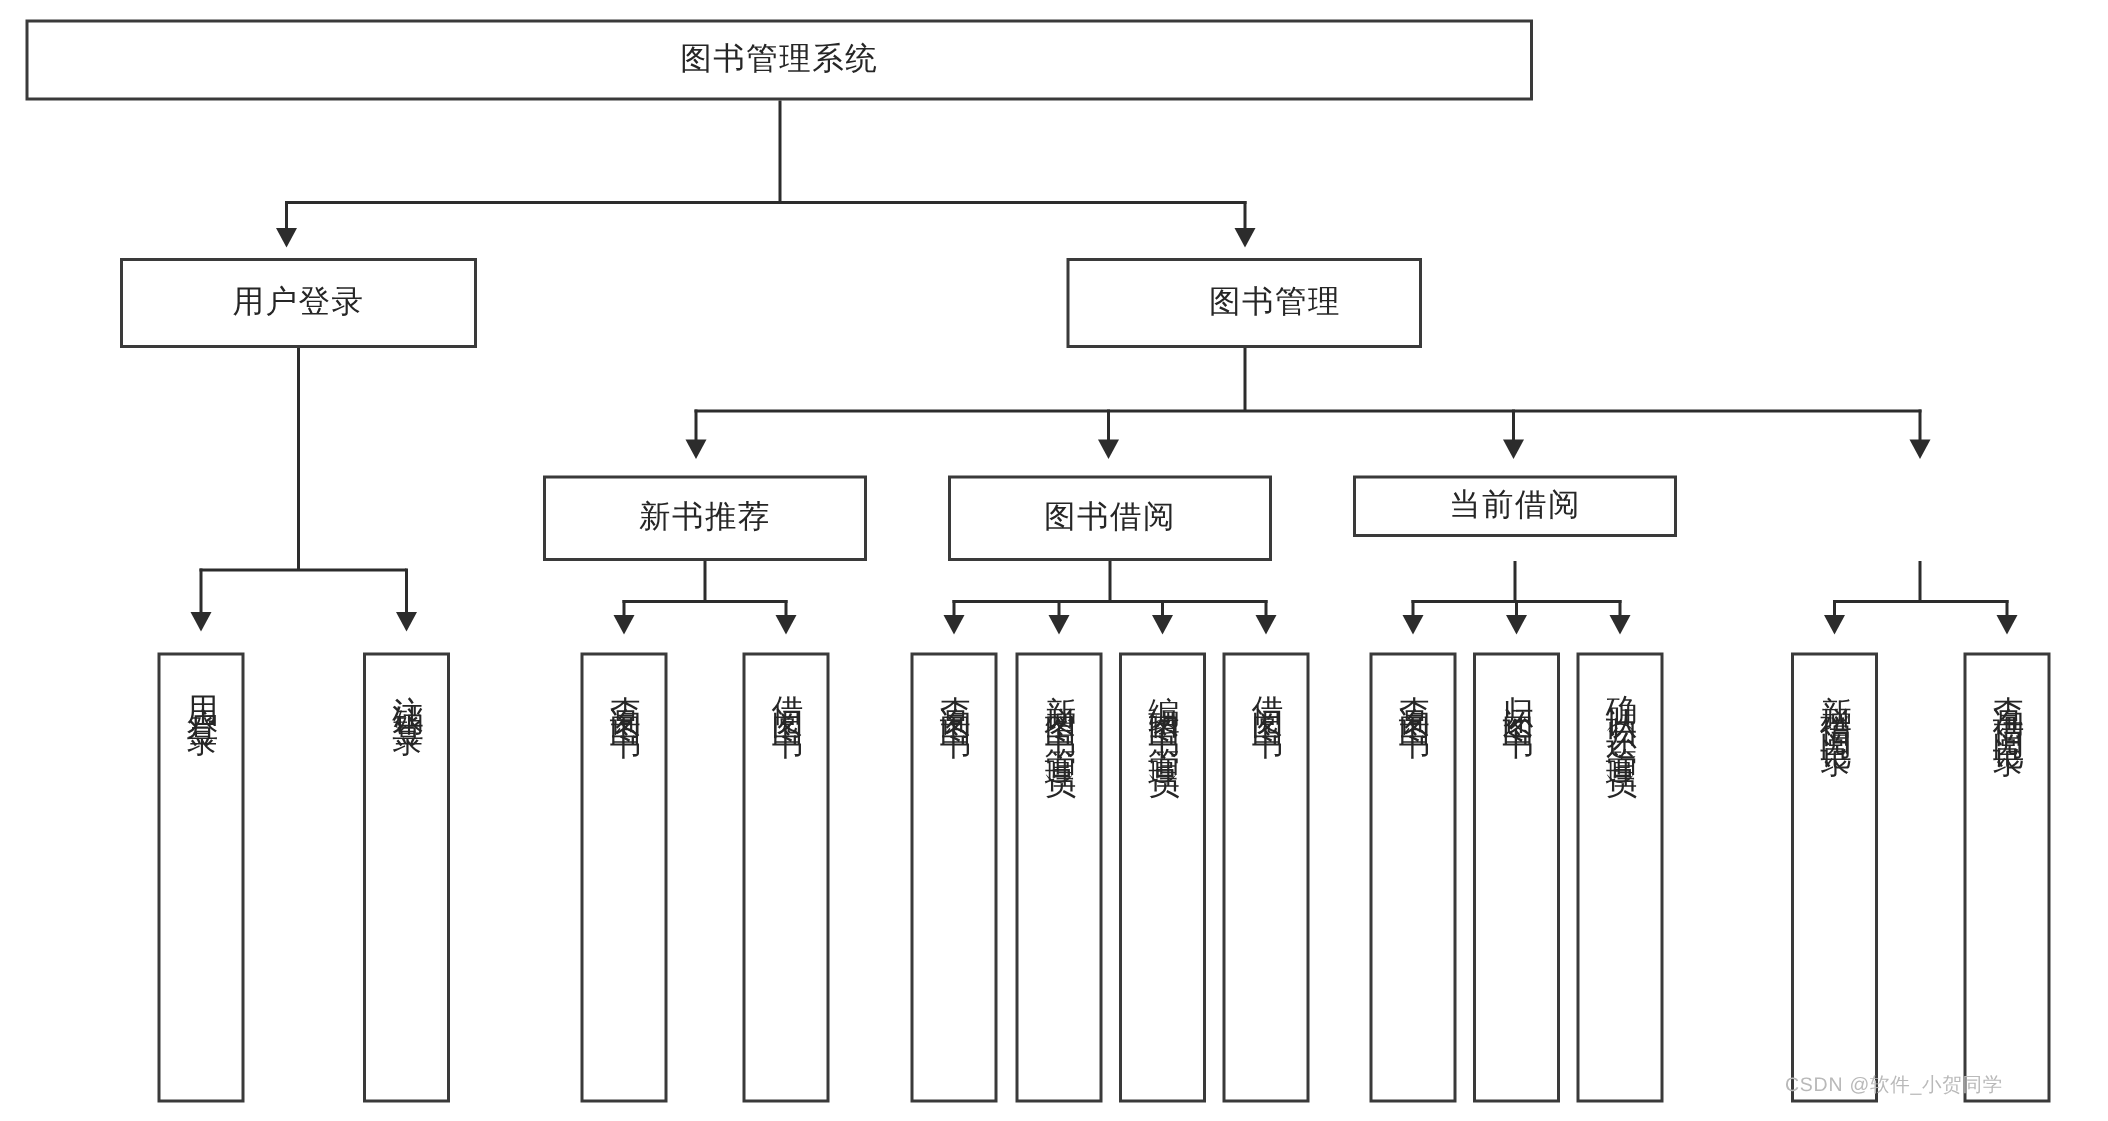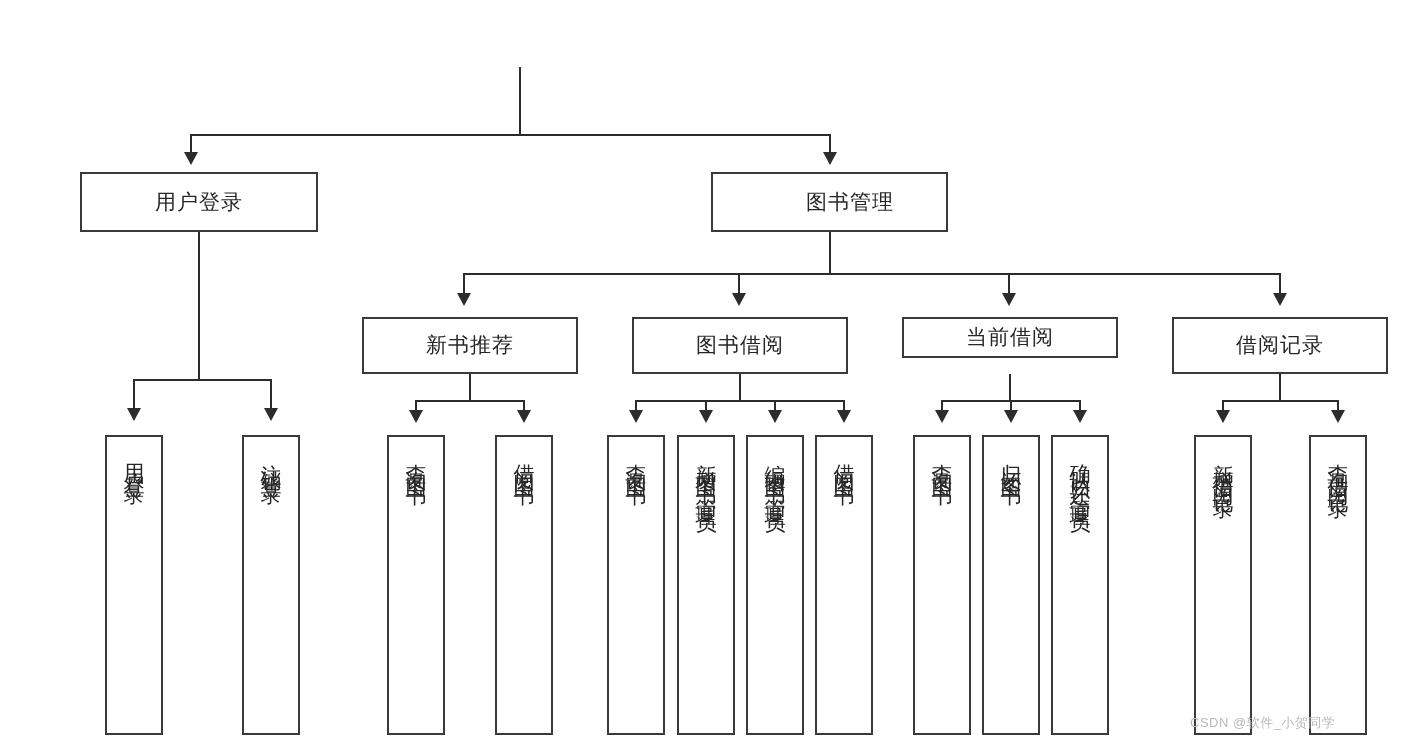--- a/index.html
+++ b/index.html
@@ -74,20 +74,23 @@
     white-space:nowrap;
     letter-spacing:0.5px;
     pointer-events:none;
   }
 </style>
 </head>
 <body>
 
 <div id="canvas">
 
+  <div class="node" style="left:17px;top:13px;width:1005px;height:54px;">
+    <span class="label">图书管理系统</span>
+  </div>
 
   <div class="ln vln" style="left:519px;top:67px;width:2px;height:68px;"></div>
 
   <div class="ln hln" style="left:190px;top:134px;width:641px;height:2px;"></div>
 
   <div class="ln vln" style="left:190px;top:134px;width:2px;height:22px;"></div>
   <div class="arrow" style="left:184px;top:152px;"></div>
 
   <div class="ln vln" style="left:829px;top:134px;width:2px;height:22px;"></div>
   <div class="arrow" style="left:823px;top:152px;"></div>
@@ -120,23 +123,20 @@
 
   <div class="node" style="left:632px;top:317px;width:216px;height:57px;">
     <span class="label">图书借阅</span>
   </div>
   <div class="node" style="left:362px;top:317px;width:216px;height:57px;">
     <span class="label">新书推荐</span>
   </div>
   <div class="node" style="left:902px;top:317px;width:216px;height:41px;">
     <span class="label">当前借阅</span>
   </div>
-  <div class="node" style="left:1172px;top:317px;width:216px;height:57px;">
-    <span class="label">借阅记录</span>
-  </div>
 
   <div class="ln vln" style="left:469px;top:374px;width:2px;height:27px;"></div>
   <div class="ln hln" style="left:415px;top:400px;width:110px;height:2px;"></div>
   <div class="ln vln" style="left:415px;top:400px;width:2px;height:12px;"></div>
   <div class="arrow" style="left:409px;top:410px;"></div>
   <div class="ln vln" style="left:523px;top:400px;width:2px;height:12px;"></div>
   <div class="arrow" style="left:517px;top:410px;"></div>
 
   <div class="ln vln" style="left:739px;top:374px;width:2px;height:27px;"></div>
   <div class="ln hln" style="left:635px;top:400px;width:210px;height:2px;"></div>

